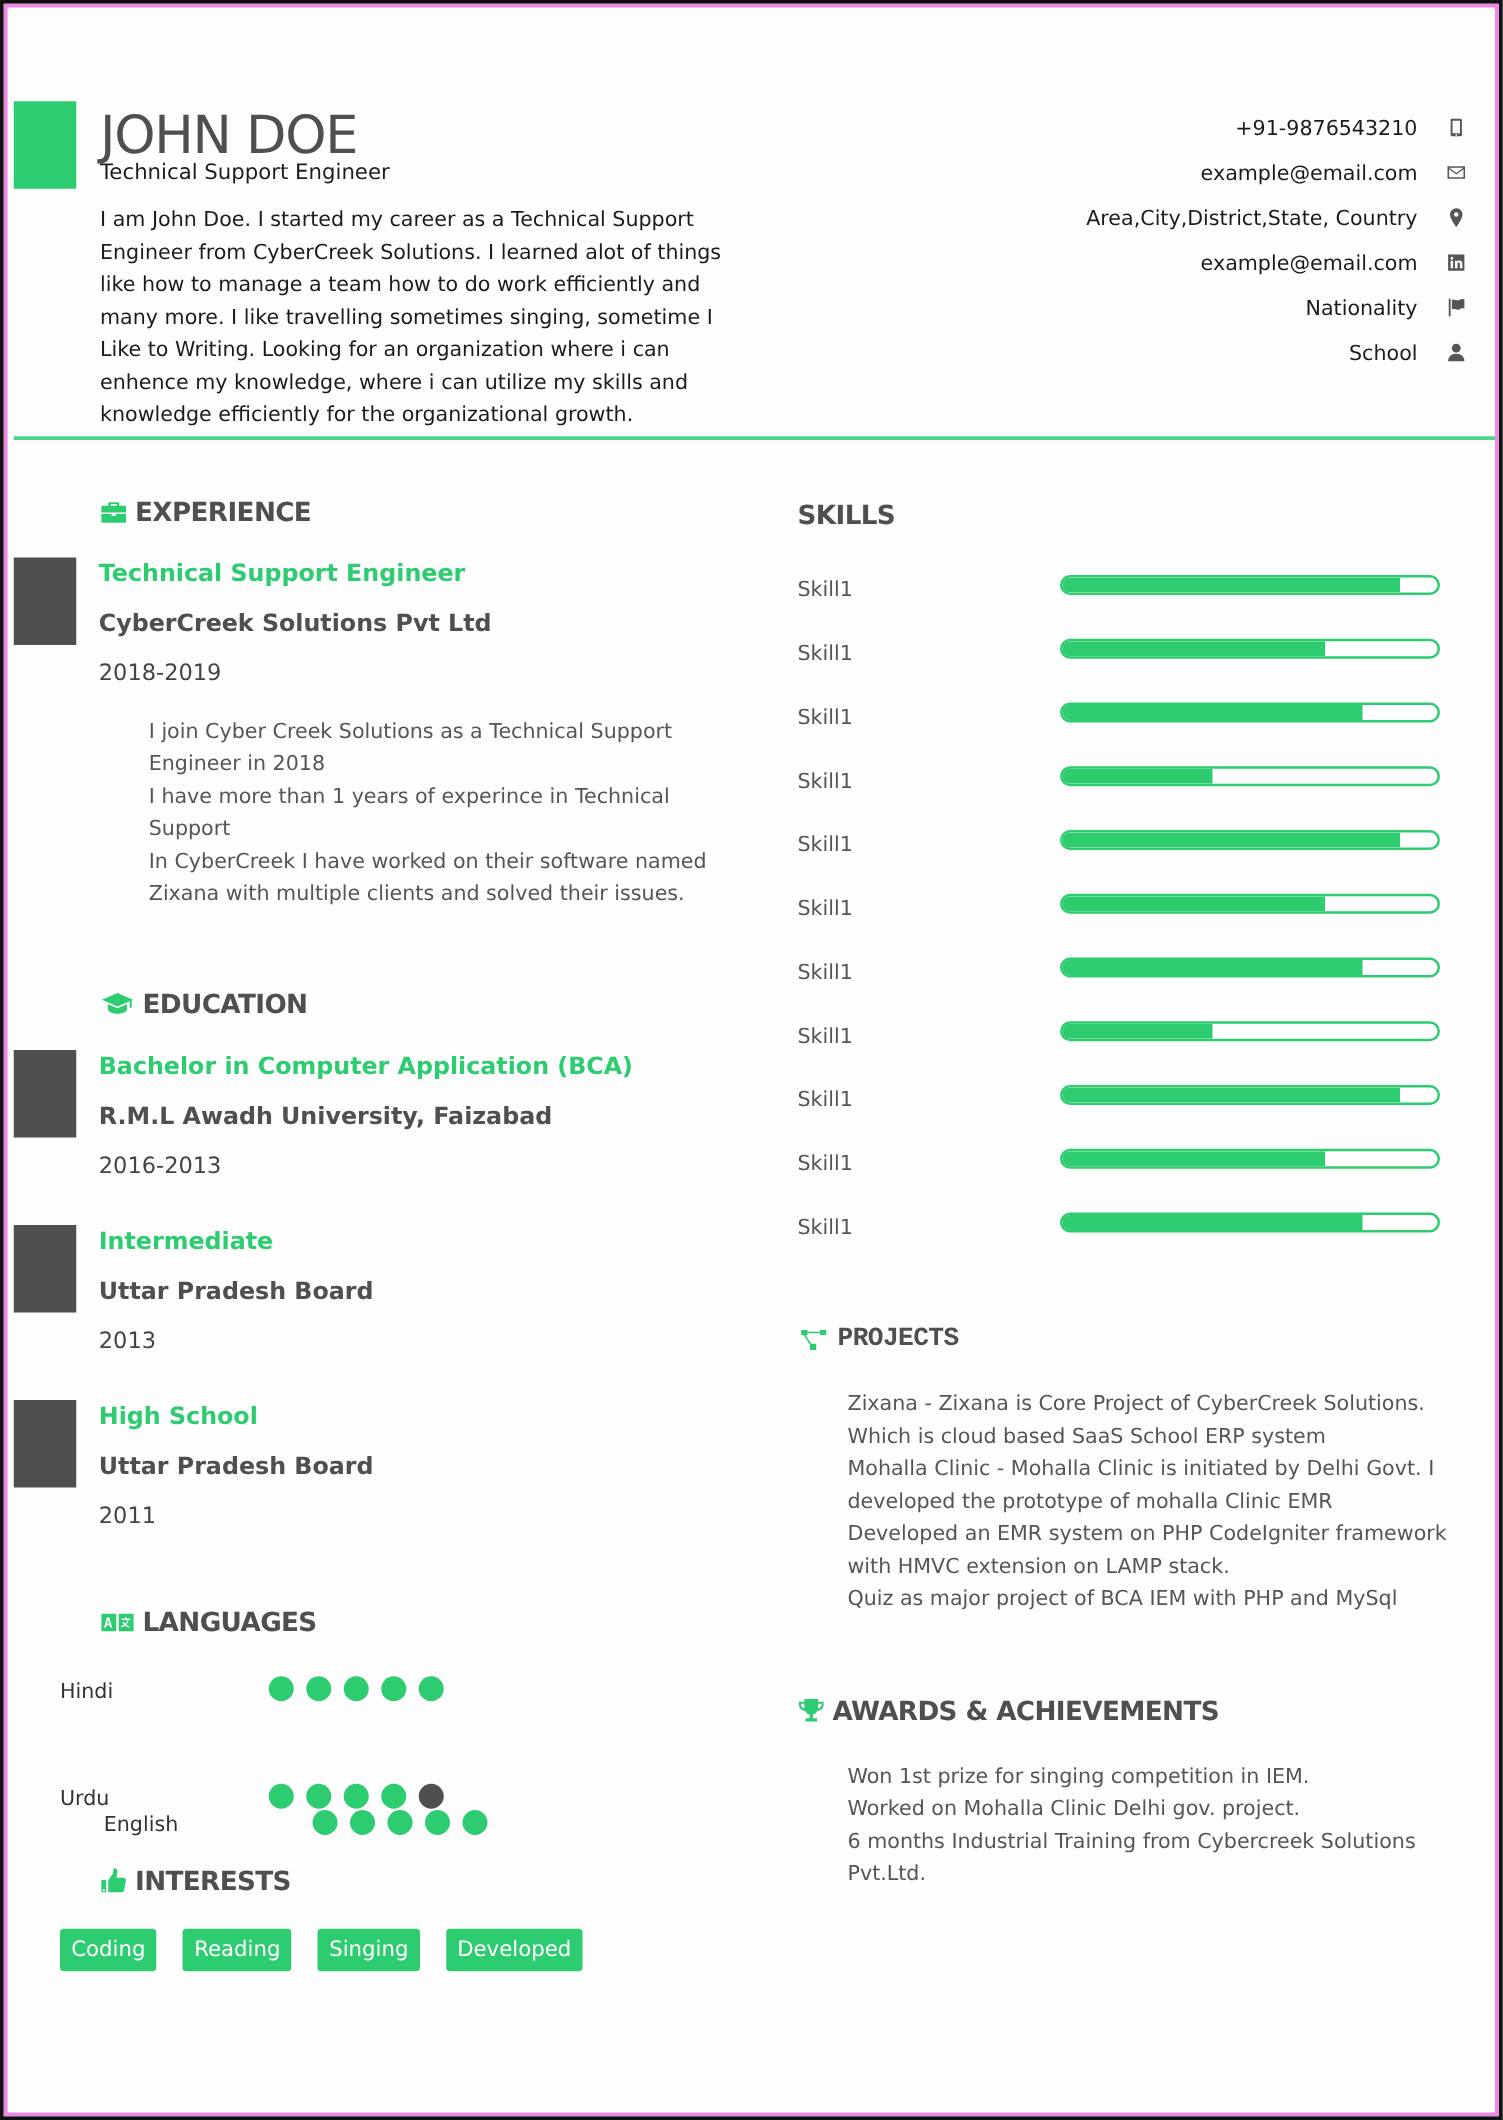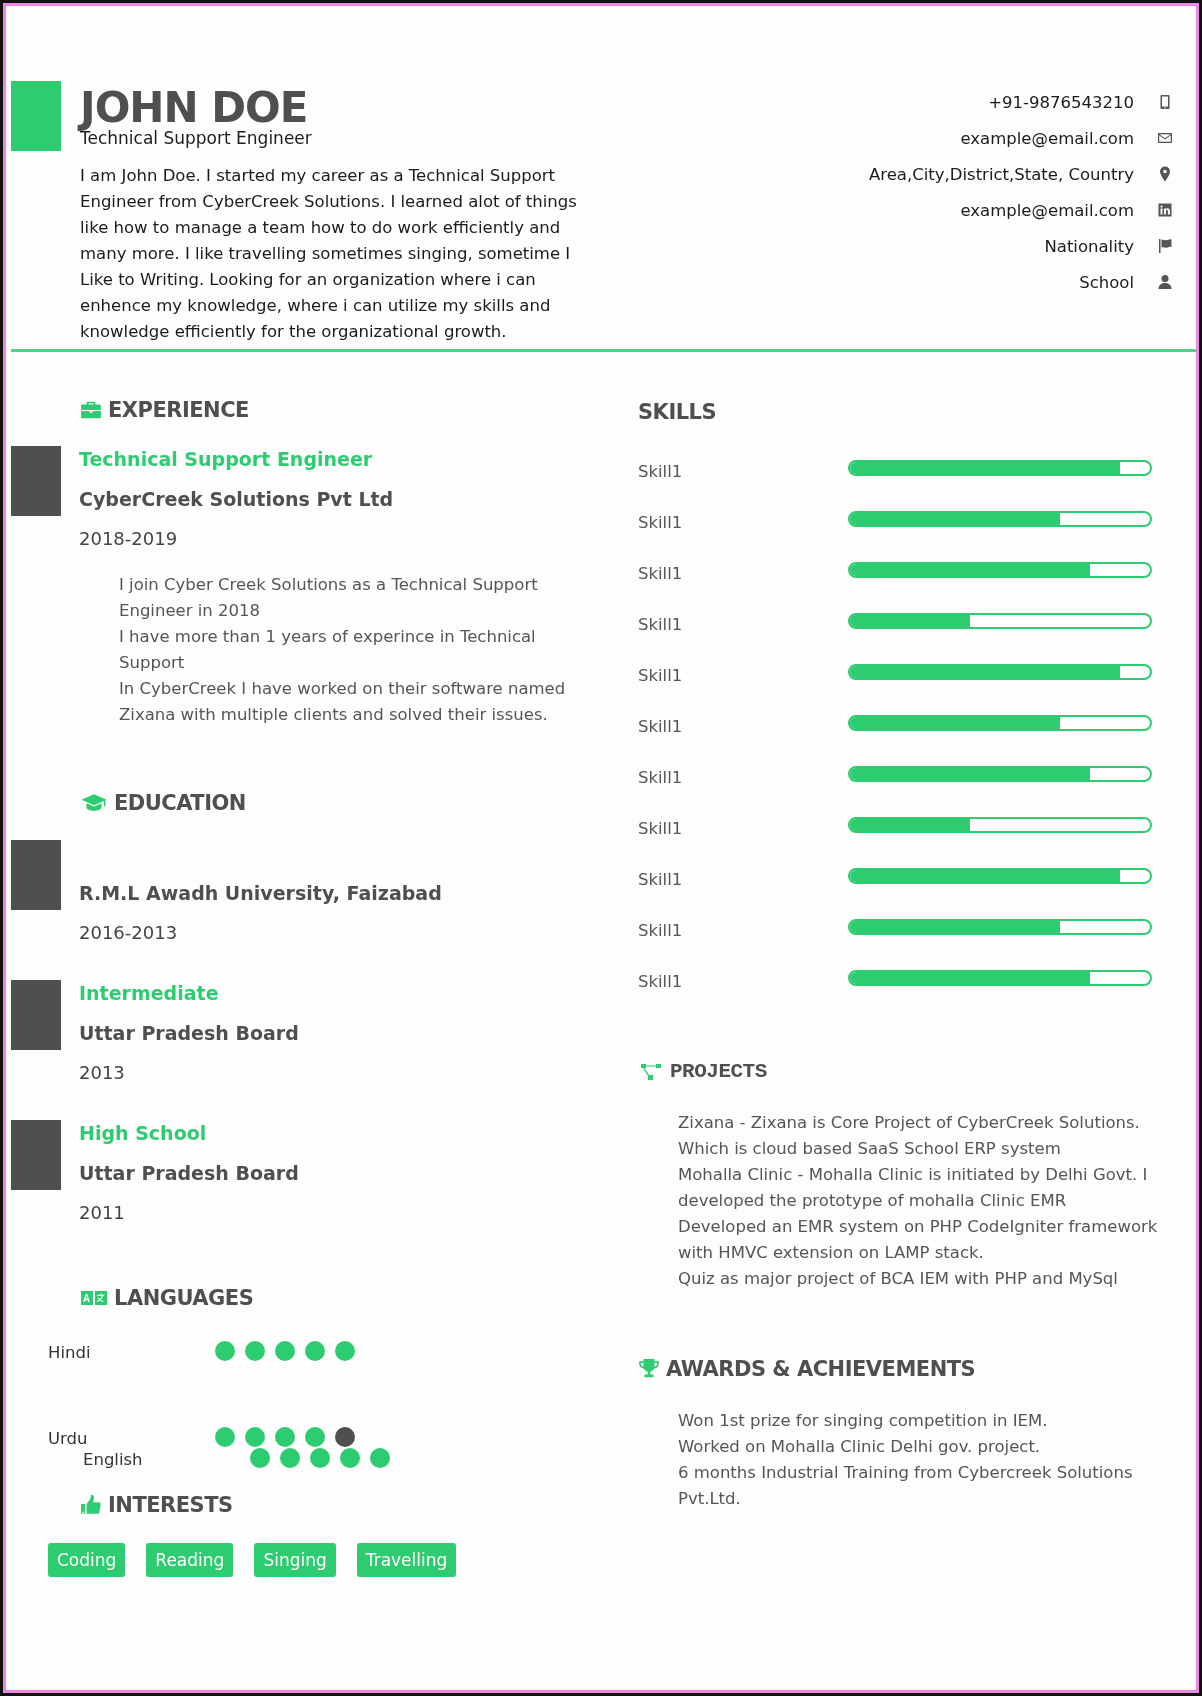--- a/index.html
+++ b/index.html
@@ -6,21 +6,21 @@
   html, body { width: 1202px; height: 1696px; background: #111; overflow: hidden; }
   body { font-family: "DejaVu Sans", sans-serif; color: #222; position: relative; }
   .frame {
     position: absolute; left: 3px; top: 3px; width: 1196px; height: 1690px;
     border: 3px solid #ee86e3; background: #fdfdfd;
   }
   .page { position: absolute; left: 0; top: 0; width: 1190px; height: 1684px; }
 
   
   .accent-block { position: absolute; left: 5px; top: 75px; width: 50px; height: 70px; background: #2ecc71; }
-  .name { position: absolute; left: 74px; top: 78px; font-size: 42px; font-weight: bold; color: #4f4f4f; letter-spacing: -1px; line-height: 48px; }
+  .name { position: absolute; left: 74px; top: 78px; font-size: 42px; font-weight: normal; color: #4f4f4f; letter-spacing: -1px; line-height: 48px; }
   .role { position: absolute; left: 74px; top: 122px; font-size: 17px; color: #1d1d1d; }
   .summary { position: absolute; left: 74px; top: 157px; width: 520px; font-size: 16.5px; line-height: 26px; color: #1b1b1b; }
 
   .contact { position: absolute; right: 22px; top: 78px; width: 460px; }
   .contact-row { height: 36px; display: flex; justify-content: flex-end; align-items: center; }
   .contact-text { font-size: 16.5px; color: #1b1b1b; margin-right: 22px; text-align: right; }
   .contact-icon { width: 18px; height: 18px; display: flex; align-items: center; justify-content: center; }
   .contact-icon svg { width: 16px; height: 16px; fill: #555; }
 
   .divider { position: absolute; left: 5px; top: 343px; width: 1185px; height: 3px; background: #2ecc71; opacity: 0.85; }
@@ -149,20 +149,21 @@
     <span class="hicon" style="width:28px;">
       <svg viewBox="0 0 24 20" style="width:26px;">
             <path d="M12 2L0.5 7 12 12l9-3.9V13h1.5V7.4L23.5 7 12 2zM5 10.3V14c0 1.8 3.1 3.3 7 3.3s7-1.5 7-3.3v-3.7l-7 3-7-3z"></path>
           </svg>
     </span>
     <span>EDUCATION</span>
   </div>
 
   <div class="entry" style="top:834px; height:110px;">
     <div class="marker"></div>
+    <div class="title">Bachelor in Computer Application (BCA)</div>
     <div class="org">R.M.L Awadh University, Faizabad</div>
     <div class="years">2016-2013</div>
   </div>
   <div class="entry" style="top:974px; height:110px;">
     <div class="marker"></div>
     <div class="title">Intermediate</div>
     <div class="org">Uttar Pradesh Board</div>
     <div class="years">2013</div>
   </div>
   <div class="entry" style="top:1114px; height:110px;">
@@ -218,21 +219,21 @@
             <path d="M1 9h3.5v9H1V9zm1.8 6.8a.8.8 0 1 0 0 1.6.8.8 0 0 0 0-1.6zM6 9.2l3.2-4.5c.5-.8.6-2 .6-3.2 0-.6.5-1 1.1-.9 1.4.3 2 1.5 1.7 3.2L12 7.5h5.2c1 0 1.8.9 1.6 1.9l-1.2 7.2c-.2.9-.9 1.4-1.8 1.4H6V9.2z"></path>
           </svg>
     </span>
     <span>INTERESTS</span>
   </div>
 
   <div class="tags">
     <span class="tag">Coding</span>
     <span class="tag">Reading</span>
     <span class="tag">Singing</span>
-    <span class="tag">Travelling</span>
+    <span class="tag">Developed</span>
   </div>
 
   <div class="sec-head" style="left:632px; top:394px;">
     <span>SKILLS</span>
   </div>
 
   <div class="skills">
     <div class="skill-row">
           <span class="skill-label">Skill1</span>
           <div class="skill-track">

